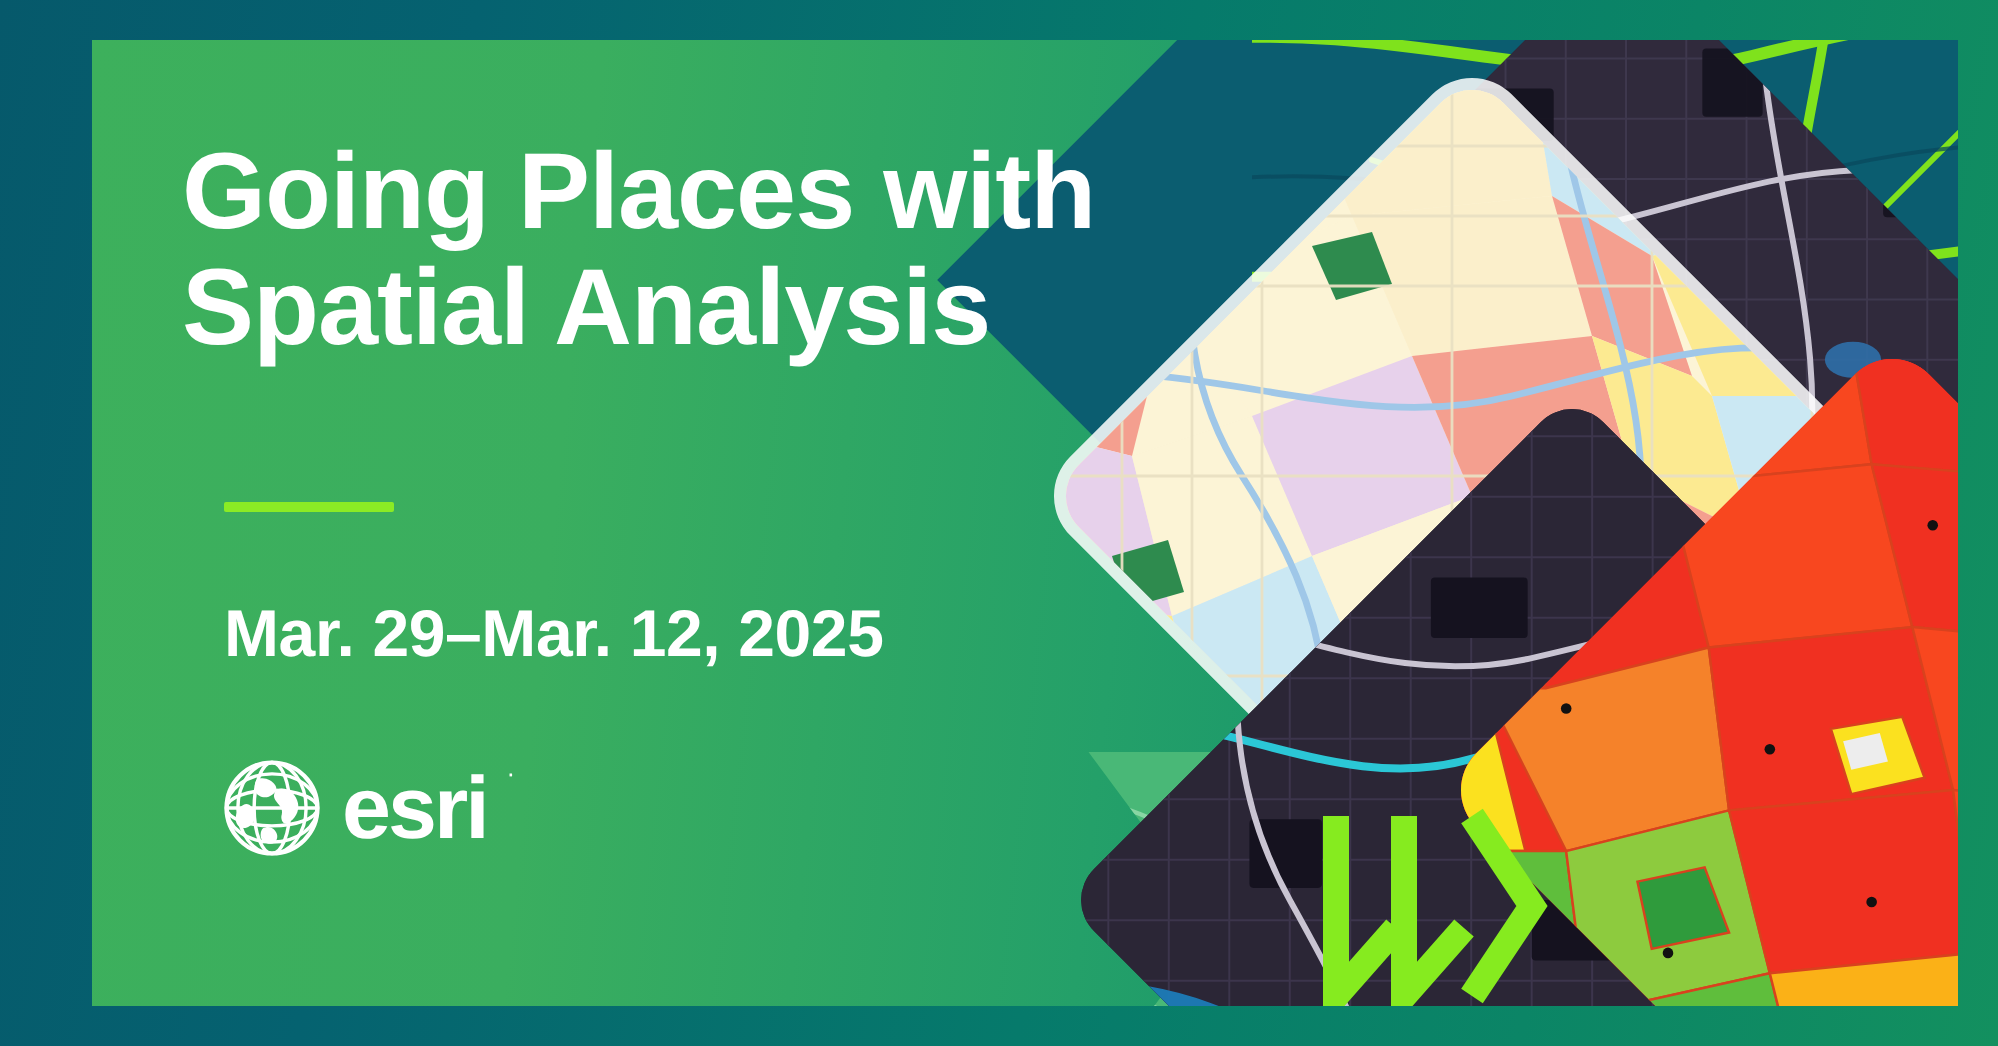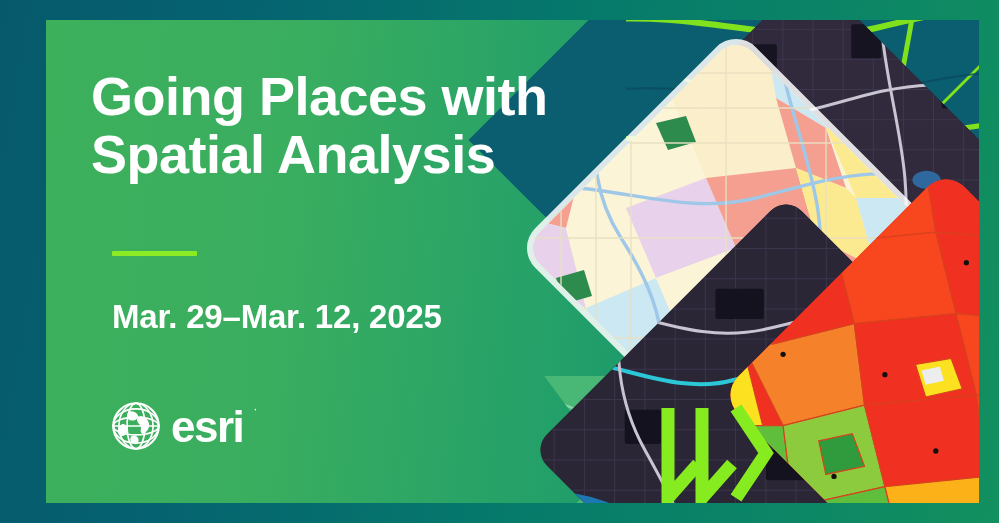--- a/index.html
+++ b/index.html
@@ -119,21 +119,21 @@
     position:absolute;
     left:21px;top:278px;
     margin:0;
     color:#ffffff;
     font-size:33px;
     font-weight:bold;
     letter-spacing:-0.2px;
   }
   .logo{
     position:absolute;
-    left:19px;top:378px;
+    left:19px;top:356px;
     display:flex;align-items:center;gap:9px;
     height:56px;
   }
   .logo .globe{width:52px;height:52px;display:block;}
   .logo .wordmark{
     color:#ffffff;
     font-size:44px;
     font-weight:bold;
     letter-spacing:-1.5px;
     line-height:1;

